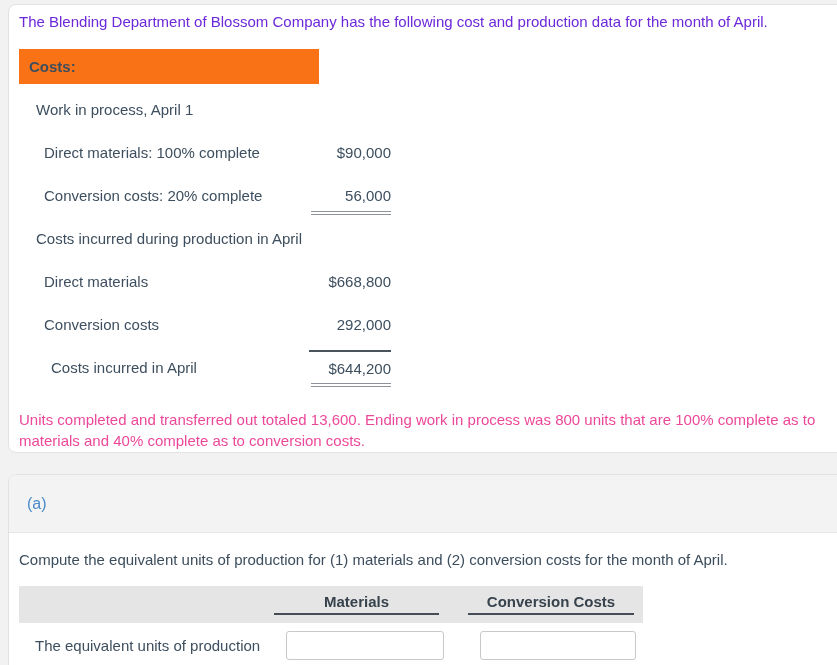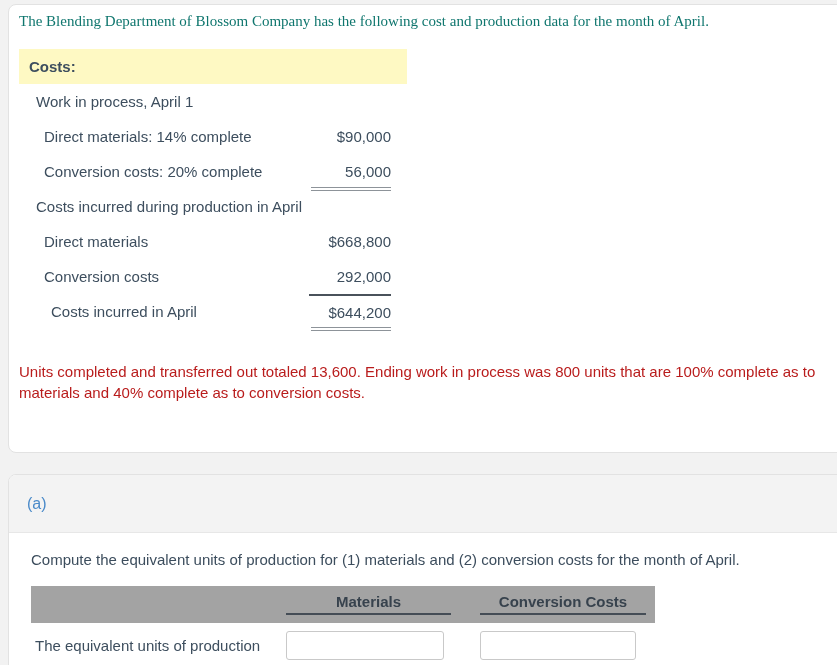--- a/index.html
+++ b/index.html
@@ -19,35 +19,35 @@
     background: #ffffff;
     border: 1px solid #e2e2e2;
     border-radius: 8px 0 0 8px;
     overflow: hidden;
   }
   .card1 { top: 4px; height: 449px; }
   .card2 { top: 474px; height: 200px; }
 
   .card1-body { padding: 7px 14px 0 10px; }
 
-  .intro-text { line-height: 19px; color: #0f766e; font-family: Liberation Serif, serif; }
+  .intro-text { line-height: 19px; color: #6d28d9; }
 
   .costs-header-box {
     margin-top: 18px;
-    width: 388px;
+    width: 300px;
     height: 35px;
-    background: #fef9c3;
+    background: #f97316;
     display: flex;
     align-items: center;
     padding-left: 10px;
     font-weight: bold;
   }
 
   .cost-table { width: 372px; }
-  .crow { height: 35px; display: flex; align-items: center; }
+  .crow { height: 35px; display: flex; align-items: center; margin-top: 8px; }
   .clabel { flex: 1 1 auto; white-space: nowrap; }
   .ind1 { padding-left: 17px; }
   .ind2 { padding-left: 25px; }
   .ind3 { padding-left: 32px; }
   .cval {
     flex: 0 0 82px;
     width: 82px;
     text-align: right;
     align-self: stretch;
     display: flex;
@@ -59,45 +59,45 @@
     width: 80px;
     margin-left: auto;
     height: 4px;
     border-top: 1.5px solid #8d9399;
     border-bottom: 1.5px solid #8d9399;
     margin-top: -2px;
     margin-bottom: -2px;
   }
 
   .units-paragraph {
-    margin-top: 32px;
+    margin-top: 24px;
     width: 814px;
     line-height: 21px;
-    color: #b91c1c;
+    color: #ec4899;
   }
 
   .part-banner {
     height: 58px;
     background: #f3f3f3;
     border-bottom: 1px solid #e7e7e7;
     display: flex;
     align-items: center;
     padding-left: 18px;
   }
   .part-label { color: #4a8ac9; font-size: 16px; }
 
   .card2-body { padding: 16px 14px 0 10px; }
-  .instruction-text { line-height: 21px; color: #3c4d5d; margin-left: 12px; }
+  .instruction-text { line-height: 21px; color: #3c4d5d; }
 
   .answer-header-band {
     margin-top: 16px;
-    margin-left: 12px;
+    margin-left: 0;
     width: 624px;
     height: 37px;
-    background: #a3a3a3;
+    background: #e5e5e5;
     display: flex;
     align-items: flex-end;
     padding-bottom: 8px;
   }
   .ahb-spacer { width: 255px; flex: 0 0 255px; }
   .col-head {
     text-align: center;
     font-weight: bold;
     color: #37424d;
     border-bottom: 2px solid #454d56;
@@ -136,21 +136,21 @@
     <div class="costs-header-box">
       <span>Costs:</span>
     </div>
 
     <div class="cost-table">
       <div class="crow">
         <div class="clabel ind1">Work in process, April 1</div>
         <div class="cval"></div>
       </div>
       <div class="crow">
-        <div class="clabel ind2">Direct materials: 14% complete</div>
+        <div class="clabel ind2">Direct materials: 100% complete</div>
         <div class="cval">$90,000</div>
       </div>
       <div class="crow">
         <div class="clabel ind2">Conversion costs: 20% complete</div>
         <div class="cval">56,000</div>
       </div>
       <div class="double-rule"></div>
 
       <div class="crow">
         <div class="clabel ind1">Costs incurred during production in April</div>

